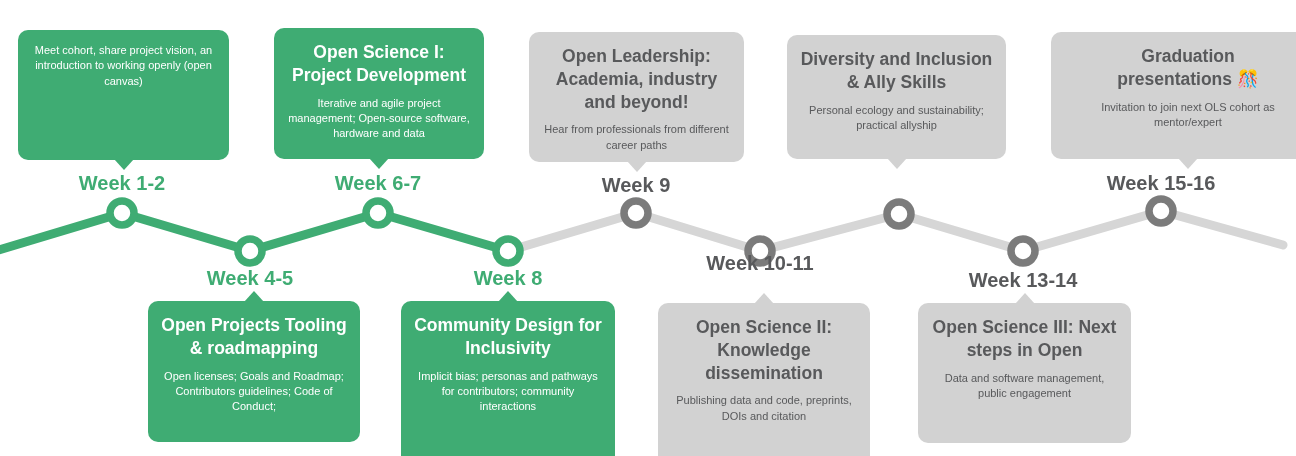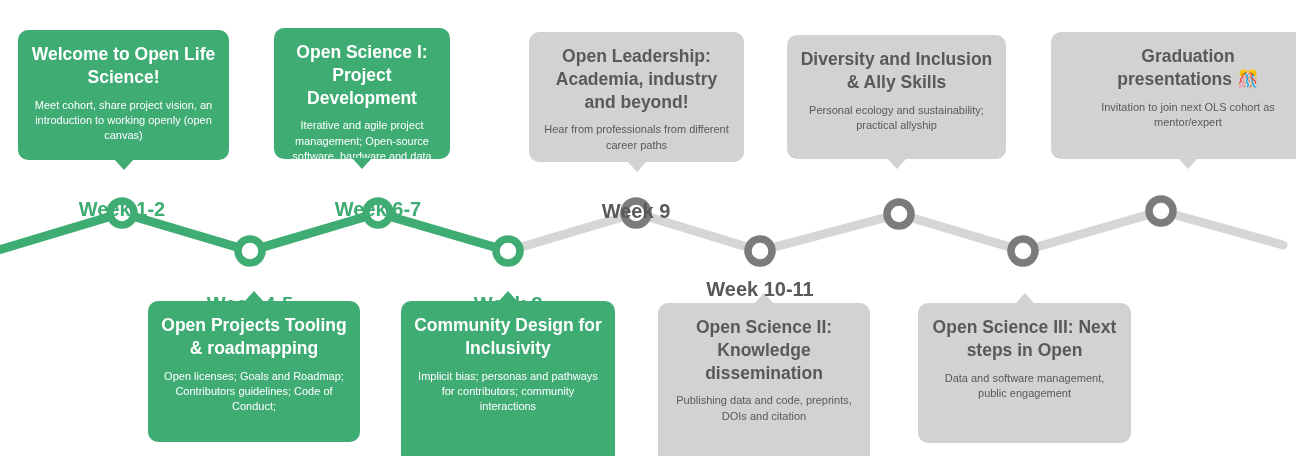--- a/index.html
+++ b/index.html
@@ -71,21 +71,20 @@
     border-bottom:11px solid var(--box-gray);
   }
   .card.green.top .pointer{border-top-color:var(--green);}
   .card.green.bottom .pointer{border-bottom-color:var(--green);}
   .week-label{
     position:absolute;
     width:170px;
     text-align:center;
     font-weight:bold;
     font-size:20px;
-    margin-top:26px;
   }
   .week-label.green{color:var(--green);}
   .week-label.gray{color:var(--dark-text);}
 </style>
 </head>
 <body>
 
 <div class="stage">
 
   <svg class="timeline-svg" viewBox="0 0 1296 456">
@@ -96,26 +95,25 @@
     <circle class="node green" cx="378" cy="213" r="12"></circle>
     <circle class="node green" cx="508" cy="251" r="12"></circle>
     <circle class="node gray" cx="636" cy="213" r="12"></circle>
     <circle class="node gray" cx="760" cy="251" r="12"></circle>
     <circle class="node gray" cx="899" cy="214" r="12"></circle>
     <circle class="node gray" cx="1023" cy="251" r="12"></circle>
     <circle class="node gray" cx="1161" cy="211" r="12"></circle>
   </svg>
 
   <div class="card green top" style="left:18px;top:30px;width:211px;height:130px">
-    <div class="card-title">Welcome to Open Life Science!</div>
     <div class="card-desc">Meet cohort, share project vision, an introduction to working openly (open canvas)</div>
     <div class="pointer"></div>
   </div>
 
-  <div class="card green top" style="left:274px;top:28px;width:176px;height:131px">
+  <div class="card green top" style="left:274px;top:28px;width:210px;height:131px">
     <div class="card-title">Open Science I: Project Development</div>
     <div class="card-desc">Iterative and agile project management; Open-source software, hardware and data</div>
     <div class="pointer"></div>
   </div>
 
   <div class="card gray top" style="left:529px;top:32px;width:215px;height:130px">
     <div class="card-title">Open Leadership: Academia, industry and beyond!</div>
     <div class="card-desc">Hear from professionals from different career paths</div>
     <div class="pointer"></div>
   </div>
@@ -152,18 +150,20 @@
 
   <div class="card gray bottom" style="left:918px;top:303px;width:213px;height:140px">
     <div class="card-title">Open Science III: Next steps in Open</div>
     <div class="card-desc">Data and software management, public engagement</div>
     <div class="pointer"></div>
   </div>
 
   <div class="week-label green" style="left:37px;top:172px">Week 1-2</div>
   <div class="week-label green" style="left:293px;top:172px">Week 6-7</div>
   <div class="week-label gray" style="left:551px;top:174px">Week 9</div>
+  <div class="week-label gray" style="left:1076px;top:172px">Week 15-16</div>
 
   <div class="week-label green" style="left:165px;top:267px">Week 4-5</div>
   <div class="week-label green" style="left:423px;top:267px">Week 8</div>
   <div class="week-label gray" style="left:675px;top:252px">Week 10-11</div>
+  <div class="week-label gray" style="left:938px;top:269px">Week 13-14</div>
 
 </div>
 
 </body></html>

